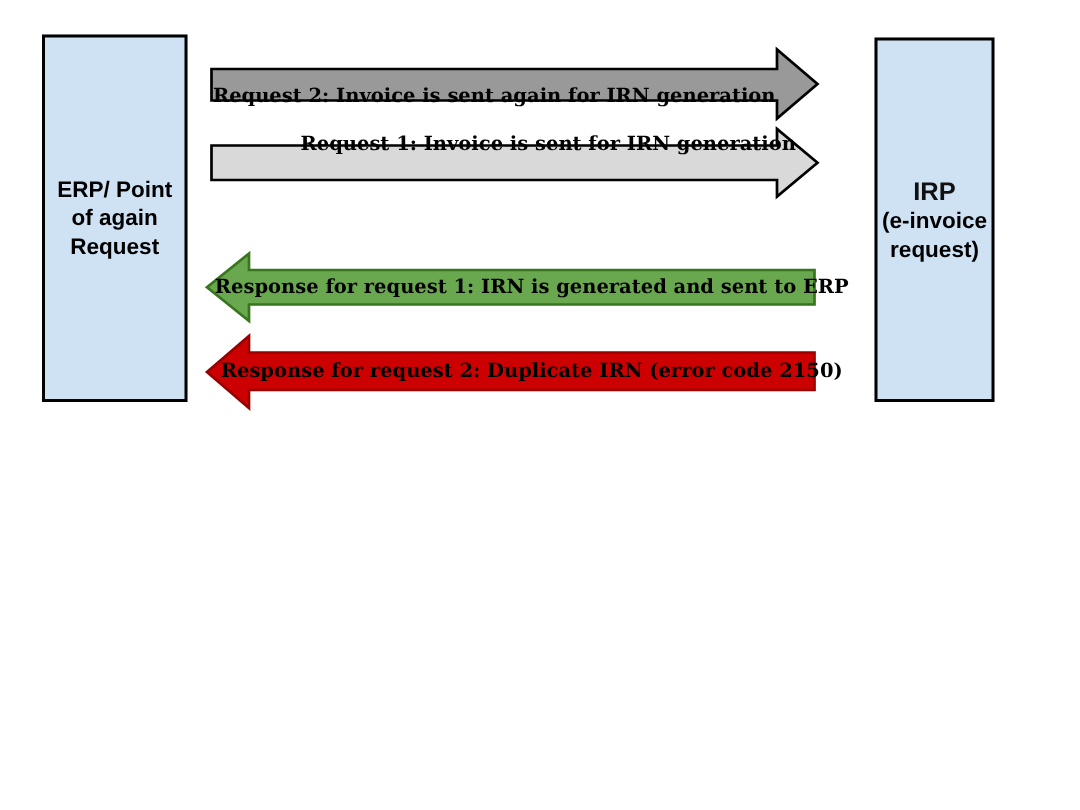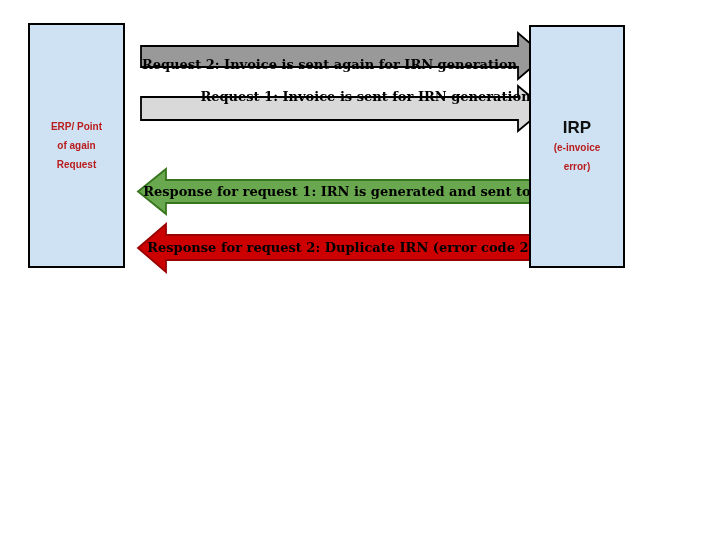--- a/index.html
+++ b/index.html
@@ -21,34 +21,34 @@
     border: 2px solid #000000;
     background: #cfe2f3;
     display: flex;
     flex-direction: column;
     align-items: center;
     justify-content: center;
     text-align: center;
   }
   .entity-box .line {
     font-weight: bold;
-    font-size: 10px;
+    font-size: 15px;
     line-height: 19px;
-    color: #b91c1c;
+    color: #000000;
     white-space: nowrap;
   }
   .entity-box .title {
     font-weight: bold;
     font-size: 17px;
     line-height: 20px;
     color: #111111;
     white-space: nowrap;
   }
   #left-box  { left: 28px;  top: 23px; width: 97px; height: 245px; }
-  #right-box { left: 529px; top: 25px; width: 96px; height: 243px; }
+  #right-box { left: 583px; top: 25px; width: 80px; height: 243px; }
 
   svg.arrow-layer {
     position: absolute;
     left: 0; top: 0;
     width: 720px; height: 540px;
   }
   .arrow-label {
     position: absolute;
     display: flex;
     align-items: center;
@@ -84,16 +84,16 @@
 
   <div id="left-box" class="entity-box">
     <span class="line">ERP/ Point</span>
     <span class="line">of again</span>
     <span class="line">Request</span>
   </div>
 
   <div id="right-box" class="entity-box">
     <span class="title">IRP</span>
     <span class="line">(e-invoice</span>
-    <span class="line">error)</span>
+    <span class="line">request)</span>
   </div>
 
 </div>
 
 </body></html>

